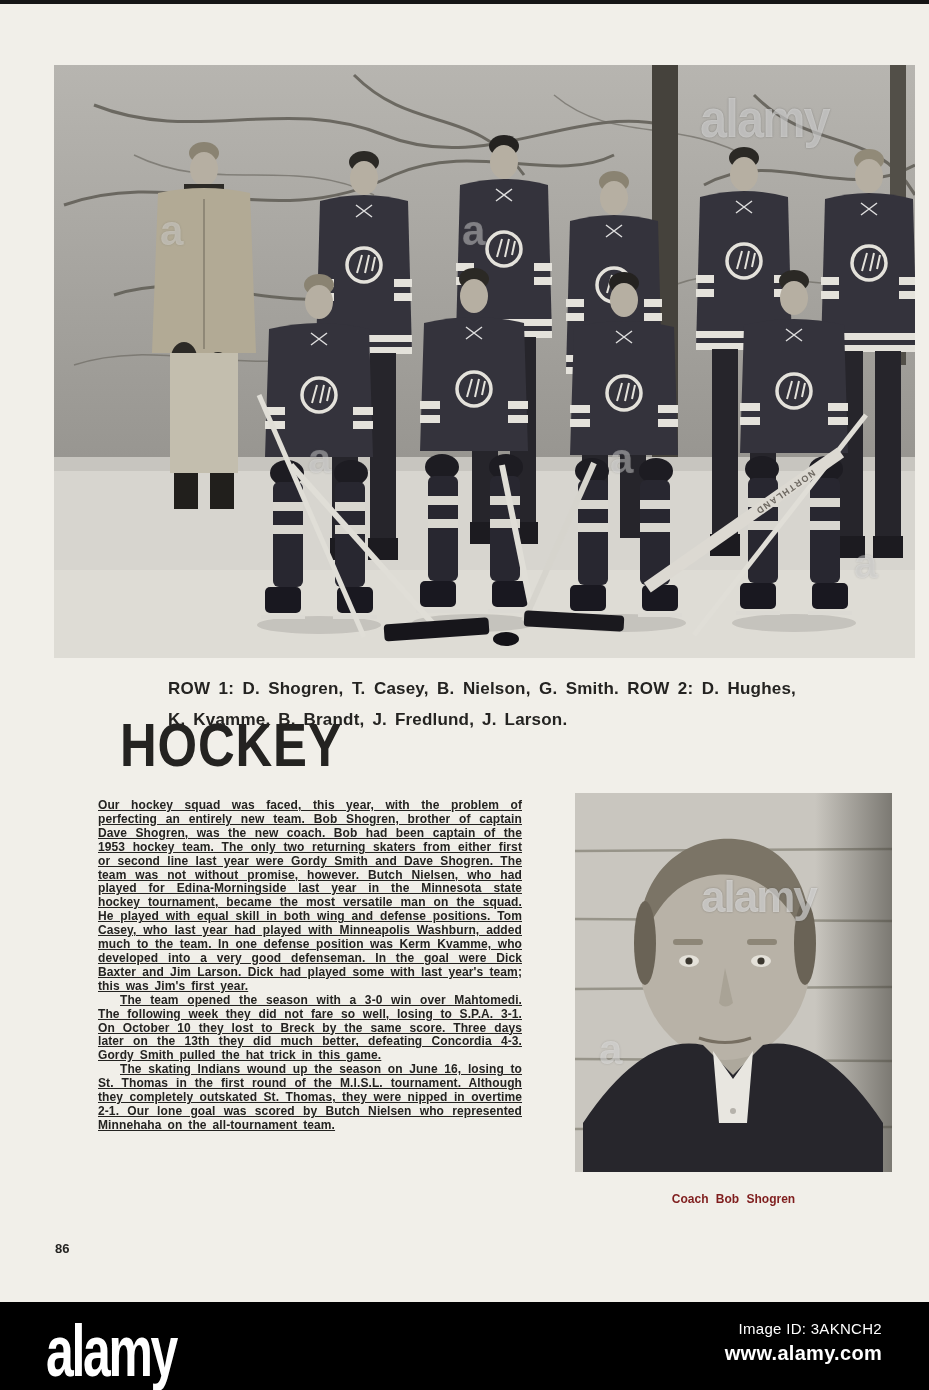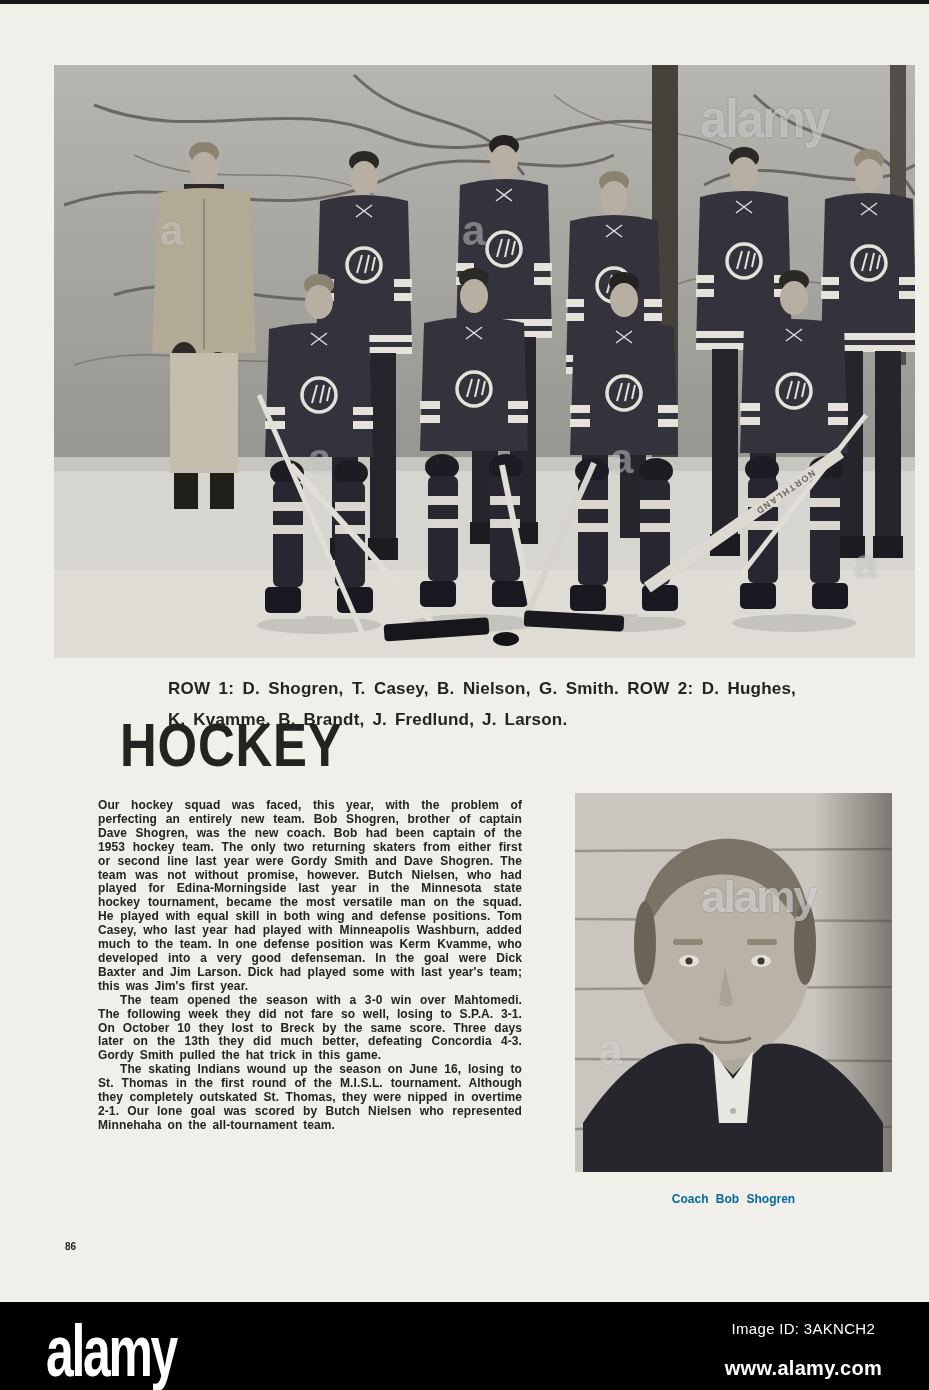--- a/index.html
+++ b/index.html
@@ -29,39 +29,39 @@
     word-spacing:3px;text-align:justify;color:#242321;
   }
   .heading{
     position:absolute;left:120px;top:714px;margin:0;
     font-size:62px;font-weight:700;letter-spacing:1px;line-height:1;
     transform:scaleX(.82);transform-origin:left top;color:#242321;
   }
   .article{
     position:absolute;left:98px;top:799px;width:424px;
     font-size:12px;font-weight:700;line-height:13.9px;letter-spacing:.1px;
-    word-spacing:2.5px;text-align:justify;color:#242321;
+    word-spacing:2.5px;text-align:justify;color:#242321;text-decoration:underline;
   }
   .article p{margin:0;}
   .article p.ind{text-indent:22px;}
   .coach-caption{
     position:absolute;left:575px;top:1192px;width:317px;text-align:center;
-    font-size:12px;font-weight:700;word-spacing:4px;color:#0369a1;
-  }
-  .page-number{position:absolute;left:55px;top:1241px;font-size:10px;font-weight:700;color:#242321;margin-left:10px;}
+    font-size:12px;font-weight:700;word-spacing:4px;color:#7f1d1d;
+  }
+  .page-number{position:absolute;left:55px;top:1241px;font-size:13px;font-weight:700;color:#242321;}
   
   .footer{position:absolute;left:0;top:1302px;width:929px;height:88px;background:#000;}
   .alamy-logo{
     position:absolute;left:46px;top:14px;color:#fff;font-weight:700;
     font-size:64px;line-height:1;letter-spacing:-3px;
     transform:scale(.78,1.12);transform-origin:left top;
   }
-  .footer-right{position:absolute;right:47px;top:18px;text-align:center;color:#fff;}
+  .footer-right{position:absolute;right:47px;top:18px;text-align:right;color:#fff;}
   .footer-id{font-size:15px;font-weight:400;letter-spacing:.3px;}
-  .footer-url{font-size:20px;font-weight:700;margin-top:20px;letter-spacing:.3px;}
+  .footer-url{font-size:20px;font-weight:700;margin-top:5px;letter-spacing:.3px;}
 </style>
 </head>
 <body>
 
 <div class="canvas">
   <div class="top-strip"></div>
 
   <div class="team-photo">
     <svg width="861" height="593" viewBox="0 0 861 593">
       <defs>

